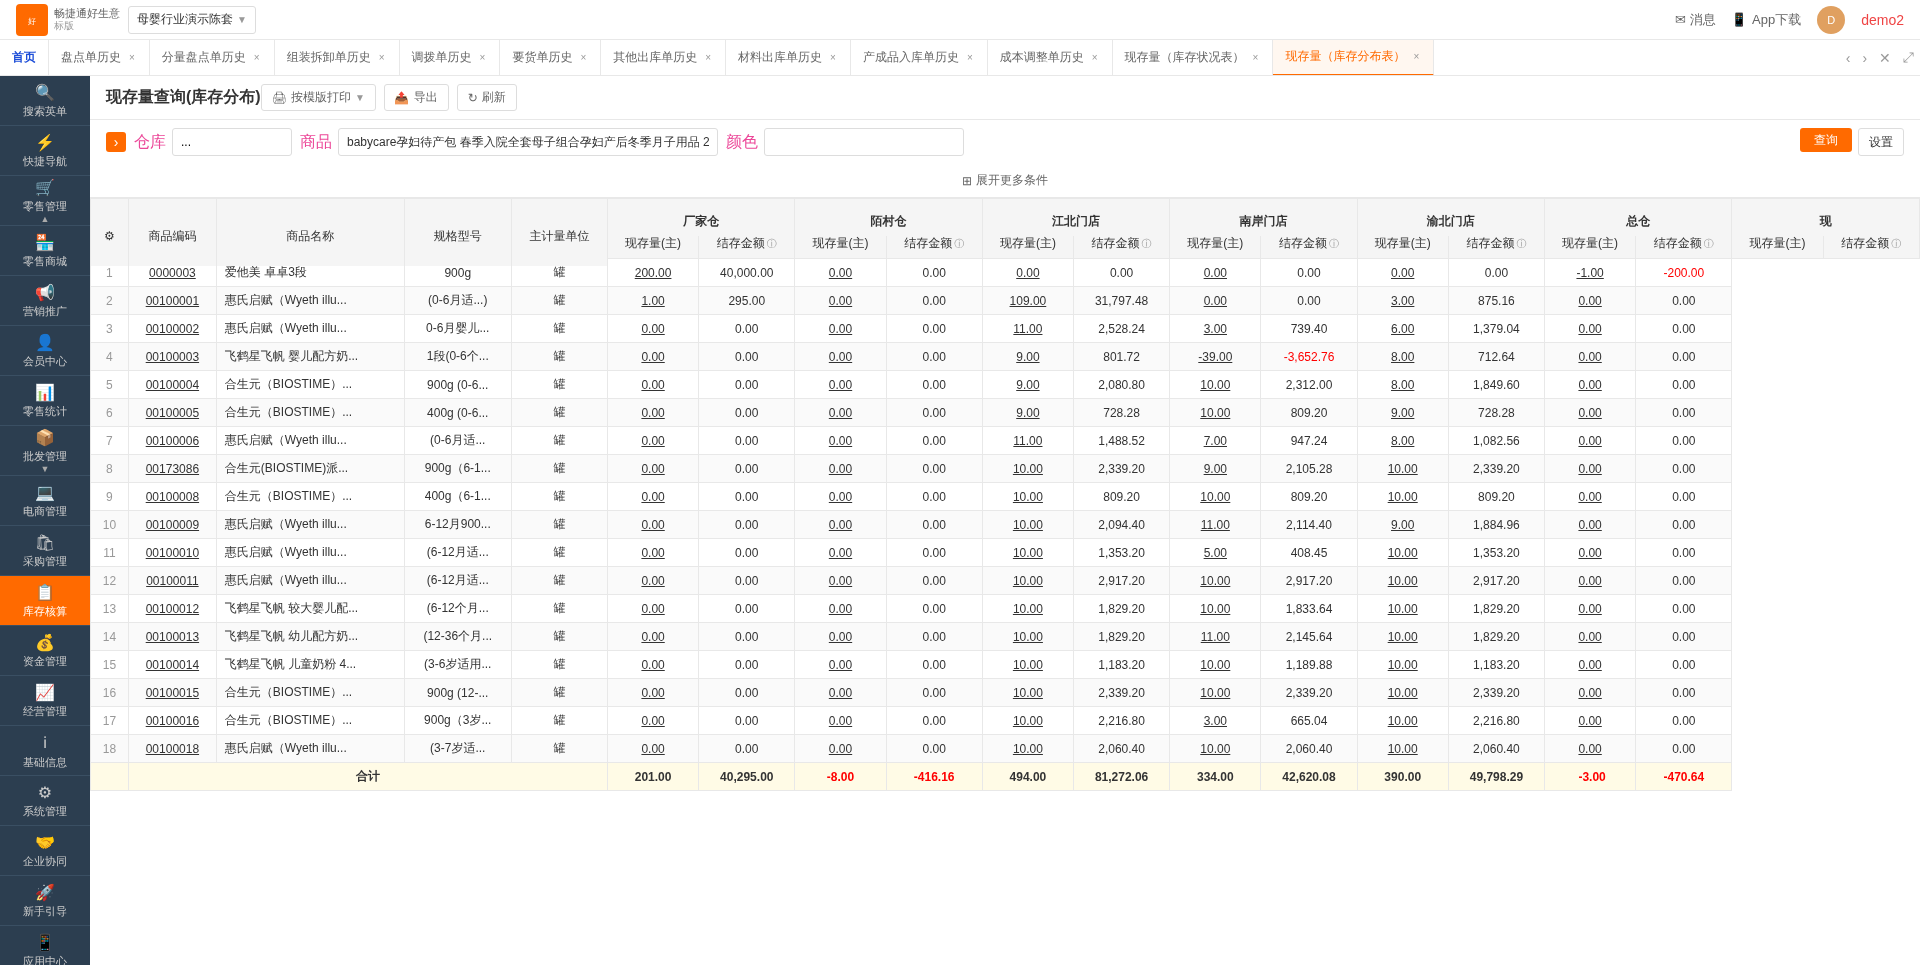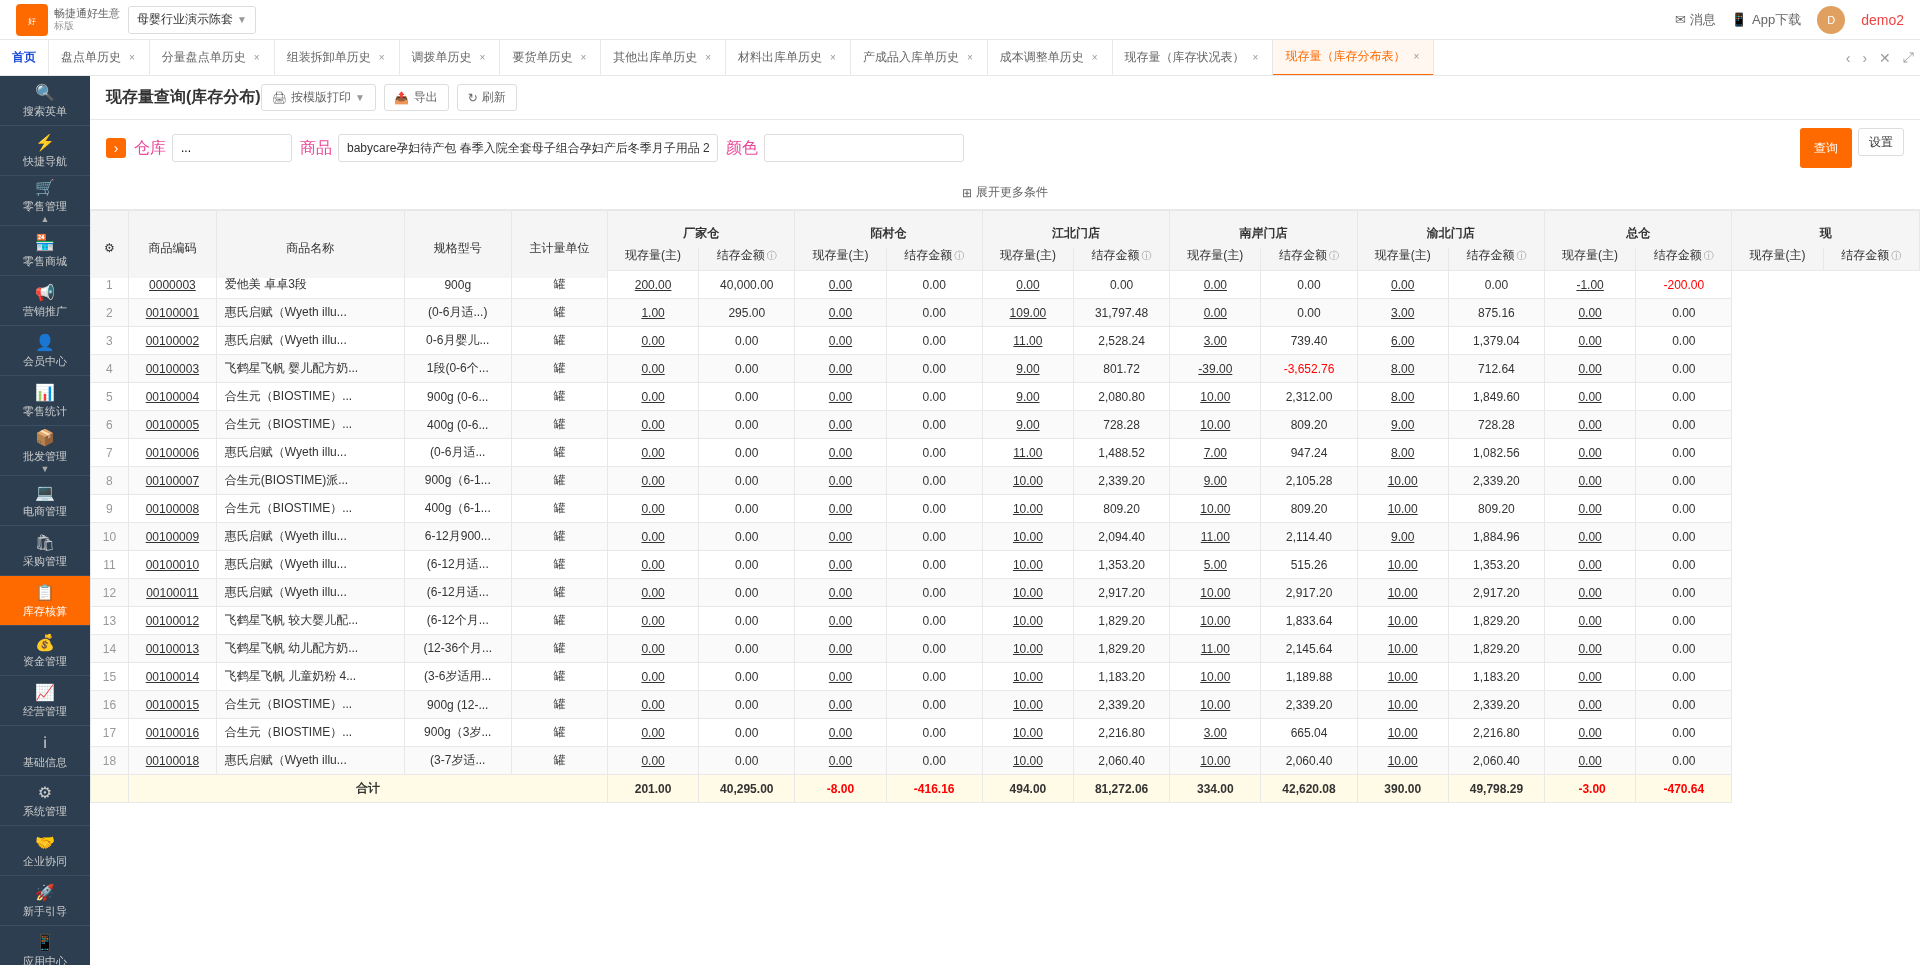--- a/index.html
+++ b/index.html
@@ -43,21 +43,21 @@
 
     
     .filter-area { background: #fff; padding: 8px 16px; border-bottom: 1px solid #e8e8e8; display: flex; align-items: center; gap: 16px; flex-wrap: wrap; }
     .filter-row { display: flex; align-items: center; gap: 8px; width: 100%; }
     .filter-item { display: flex; align-items: center; gap: 6px; }
     .filter-label { color: #ec4899; font-size: 16px; white-space: nowrap; }
     .filter-input { border: 1px solid #ddd; border-radius: 3px; padding: 4px 8px; font-size: 12px; height: 28px; min-width: 120px; }
     .filter-input-long { min-width: 350px; color: #333; }
     .expand-btn { display: flex; align-items: center; gap: 4px; color: #666; cursor: pointer; font-size: 12px; border: none; background: none; }
 
-    .btn-orange { background: #ff6a00; color: #fff; border: none; border-radius: 3px; padding: 4px 14px; cursor: pointer; font-size: 12px; height: 40px; }
+    .btn-orange { background: #ff6a00; color: #fff; border: none; border-radius: 3px; padding: 4px 14px; cursor: pointer; font-size: 12px; height: 24px; }
     .btn-white { background: #fff; color: #333; border: 1px solid #ddd; border-radius: 3px; padding: 4px 10px; cursor: pointer; font-size: 12px; height: 28px; }
     .arrow-btn { width: 20px; height: 20px; background: #ff6a00; color: #fff; border: none; border-radius: 3px; cursor: pointer; display: flex; align-items: center; justify-content: center; font-size: 14px; }
 
     
     .table-container { flex: 1; overflow: auto; background: #fff; }
 
     table { width: 100%; border-collapse: collapse; font-size: 12px; }
     thead tr { background: #f5f5f5; }
     th { padding: 6px 8px; border: 1px solid #e8e8e8; text-align: center; font-weight: normal; color: #333; white-space: nowrap; position: sticky; top: 8px; background: #f5f5f5; z-index: 10; }
     td { padding: 5px 8px; border: 1px solid #e8e8e8; text-align: center; white-space: nowrap; }
@@ -420,21 +420,21 @@
               <td class="">1,488.52</td>
               <td class="underline-val ">7.00</td>
               <td class="">947.24</td>
               <td class="underline-val ">8.00</td>
               <td class="">1,082.56</td>
               <td class="underline-val ">0.00</td>
               <td class="">0.00</td>
             </tr>
             <tr class="row-even">
     <td class="row-num">8</td>
-    <td class="underline-val">00100007</td>
+    <td class="underline-val">00173086</td>
     <td style="text-align:left;max-width:160px;overflow:hidden;text-overflow:ellipsis;">合生元(BIOSTIME)派...</td>
     <td>900g（6-1...</td>
     <td>罐</td>
   <td class="underline-val ">0.00</td>
               <td class="">0.00</td>
               <td class="underline-val ">0.00</td>
               <td class="">0.00</td>
               <td class="underline-val ">10.00</td>
               <td class="">2,339.20</td>
               <td class="underline-val ">9.00</td>
@@ -488,21 +488,21 @@
     <td style="text-align:left;max-width:160px;overflow:hidden;text-overflow:ellipsis;">惠氏启赋（Wyeth illu...</td>
     <td>(6-12月适...</td>
     <td>罐</td>
   <td class="underline-val ">0.00</td>
               <td class="">0.00</td>
               <td class="underline-val ">0.00</td>
               <td class="">0.00</td>
               <td class="underline-val ">10.00</td>
               <td class="">1,353.20</td>
               <td class="underline-val ">5.00</td>
-              <td class="">515.26</td>
+              <td class="">408.45</td>
               <td class="underline-val ">10.00</td>
               <td class="">1,353.20</td>
               <td class="underline-val ">0.00</td>
               <td class="">0.00</td>
             </tr>
             <tr class="row-even">
     <td class="row-num">12</td>
     <td class="underline-val">00100011</td>
     <td style="text-align:left;max-width:160px;overflow:hidden;text-overflow:ellipsis;">惠氏启赋（Wyeth illu...</td>
     <td>(6-12月适...</td>

